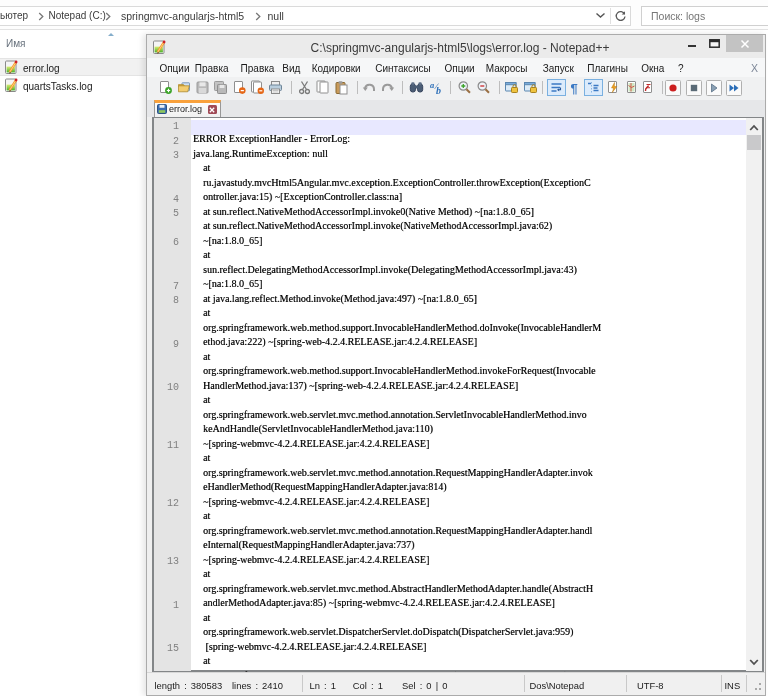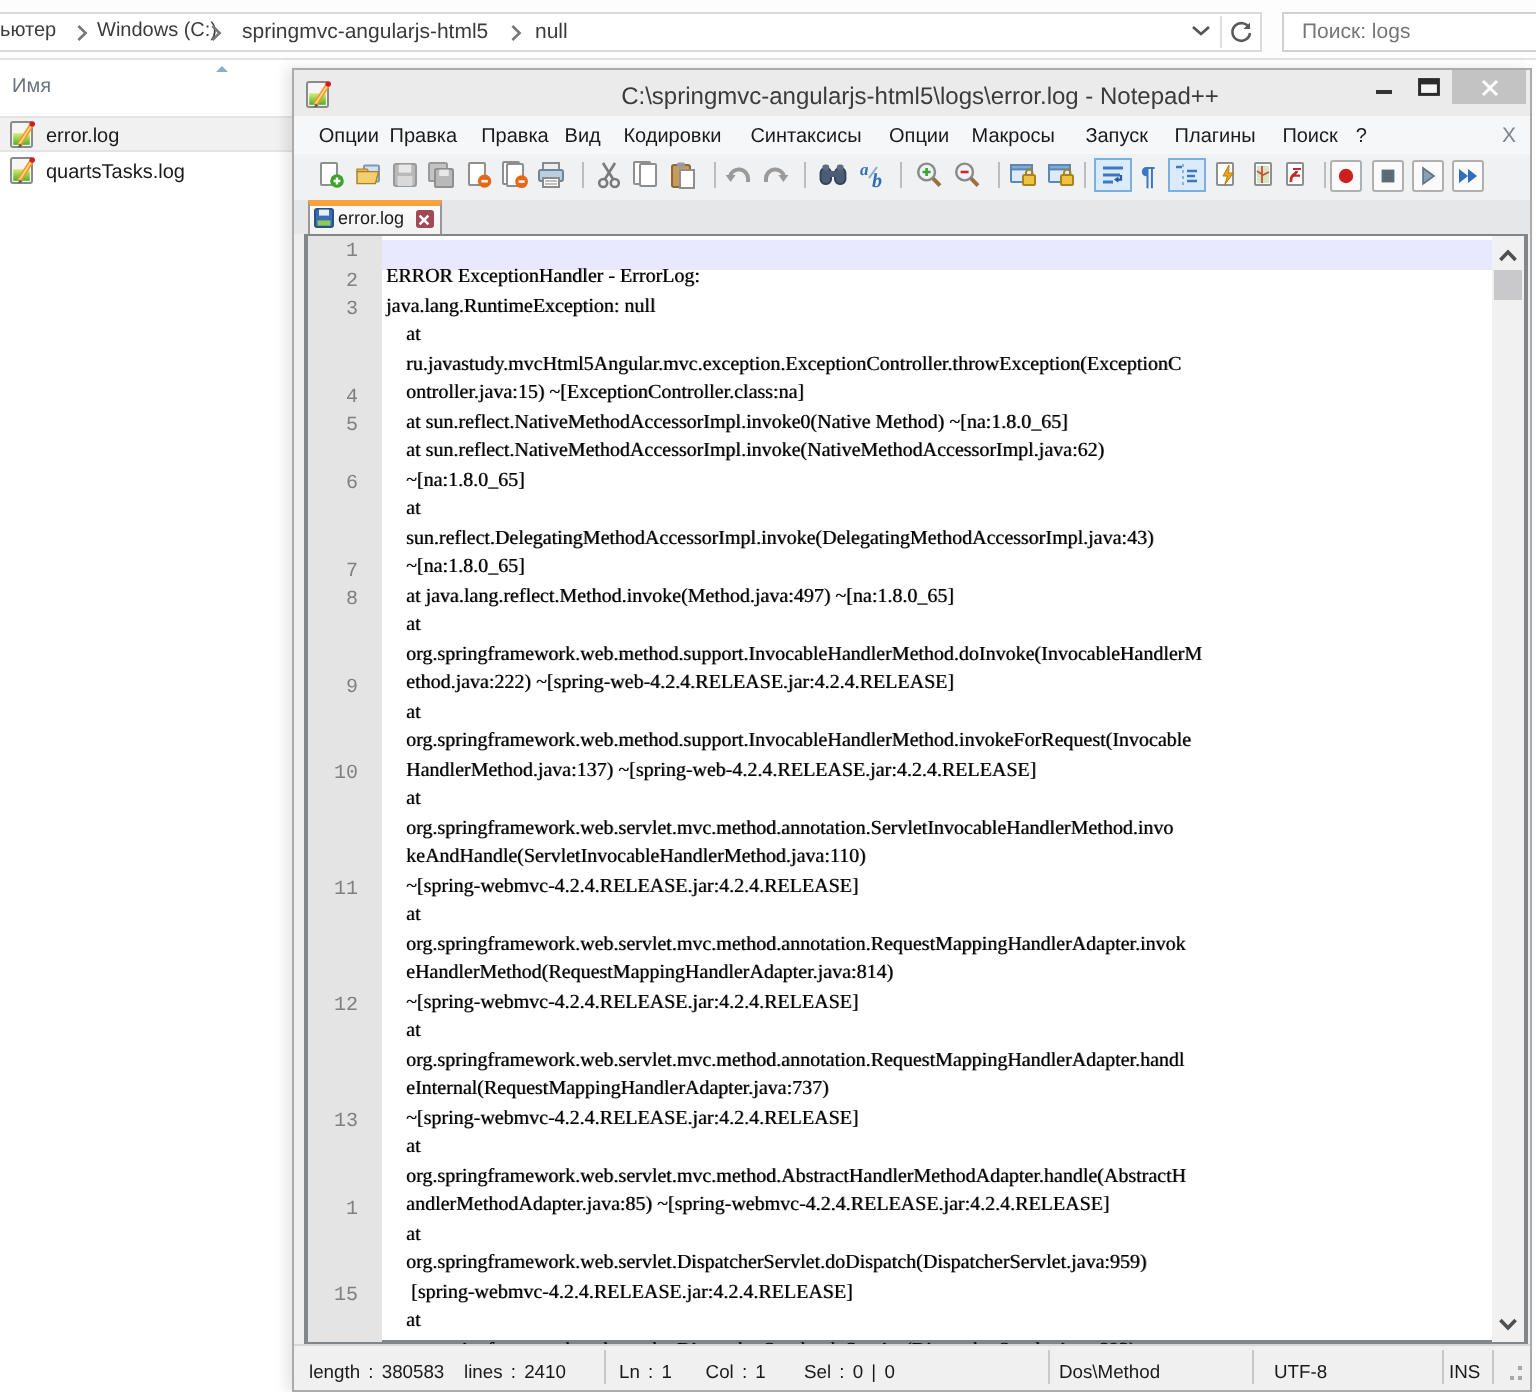--- a/index.html
+++ b/index.html
@@ -63,21 +63,21 @@
 .grip { position:absolute; width:2px; height:2px; background:#a8a8a8; }
 </style></head><body>
 
 <div id="topbar"></div>
 <div id="addrbox"></div>
 <div id="searchbox"></div>
 <div class="bc" style="left:0px">ьютер</div>
 <svg class="bcarrow" style="left:38px" width="6" height="9" viewBox="0 0 6 9">
     <path d="M1.2 1 L4.8 4.5 L1.2 8" fill="none" stroke="#777" stroke-width="1.3"></path>
   </svg>
-<div class="bc" style="left:48.5px">Windows (C:)</div>
+<div class="bc" style="left:48.5px">Notepad (C:)</div>
 <svg class="bcarrow" style="left:104.5px" width="6" height="9" viewBox="0 0 6 9">
     <path d="M1.2 1 L4.8 4.5 L1.2 8" fill="none" stroke="#777" stroke-width="1.3"></path>
   </svg>
 <div class="bc" style="left:121px;font-size:10.5px">springmvc-angularjs-html5</div>
 <svg class="bcarrow" style="left:255px" width="6" height="9" viewBox="0 0 6 9">
     <path d="M1.2 1 L4.8 4.5 L1.2 8" fill="none" stroke="#777" stroke-width="1.3"></path>
   </svg>
 <div class="bc" style="left:267.5px;font-size:10.5px">null</div>
 <svg class="abs" style="left:595px;top:12px" width="11" height="7" viewBox="0 0 11 7">
   <path d="M1.5 1.5 L5.5 5 L9.5 1.5" fill="none" stroke="#555" stroke-width="1.4"></path>
@@ -157,21 +157,21 @@
 <div class="mi" style="left:159.4px">Опции</div>
 <div class="mi" style="left:194.8px">Правка</div>
 <div class="mi" style="left:240.6px">Правка</div>
 <div class="mi" style="left:282.3px">Вид</div>
 <div class="mi" style="left:311.7px">Кодировки</div>
 <div class="mi" style="left:375.2px">Синтаксисы</div>
 <div class="mi" style="left:444.5px">Опции</div>
 <div class="mi" style="left:485.8px">Макросы</div>
 <div class="mi" style="left:542.7px">Запуск</div>
 <div class="mi" style="left:587.3px">Плагины</div>
-<div class="mi" style="left:641.2px">Поиск</div>
+<div class="mi" style="left:641.2px">Окна</div>
 <div class="mi" style="left:677.9px">?</div>
 <div id="menux">X</div>
 
 <div class="abs" style="left:546.5px;top:79px;width:19px;height:17px;background:#dcebfb;border:1px solid #7ab0e0"></div>
 <div class="abs" style="left:584px;top:79px;width:19px;height:17px;background:#dcebfb;border:1px solid #7ab0e0"></div>
 <svg class="tbi" style="left:158.0px;top:80.0px" width="15" height="15" viewBox="0 0 15 15">
     <rect x="2.5" y="1.5" width="8" height="11" rx="0.5" fill="#fff" stroke="#8f8f8f"></rect>
     <circle cx="10.5" cy="10.5" r="3.4" fill="#3ba428"></circle>
     <path d="M10.5 8.8v3.4M8.8 10.5h3.4" stroke="#fff" stroke-width="1.2"></path>
   </svg>
@@ -392,21 +392,21 @@
 <svg class="sbarrow" style="top:658px" width="10" height="8" viewBox="0 0 10 8">
   <path d="M1.2 2 L5 6 L8.8 2" fill="none" stroke="#505050" stroke-width="1.8"></path>
   </svg>
 
 <div id="statusbar"></div>
 <div class="st" style="left:154.5px">length : 380583</div>
 <div class="st" style="left:232px">lines : 2410</div>
 <div class="st" style="left:309.5px">Ln : 1</div>
 <div class="st" style="left:352.8px">Col : 1</div>
 <div class="st" style="left:402px">Sel : 0 | 0</div>
-<div class="st" style="left:529.5px">Dos\Method</div>
+<div class="st" style="left:529.5px">Dos\Notepad</div>
 <div class="st" style="left:637px">UTF-8</div>
 <div class="st" style="left:724.5px">INS</div>
 <div class="ssep" style="left:302px"></div>
 <div class="ssep" style="left:523.6px"></div>
 <div class="ssep" style="left:626.3px"></div>
 <div class="ssep" style="left:720.5px"></div>
 <div class="ssep" style="left:746.4px"></div>
 <div class="grip" style="left:759px;top:683px"></div>
 <div class="grip" style="left:755px;top:688px"></div>
 <div class="grip" style="left:759px;top:688px"></div>

